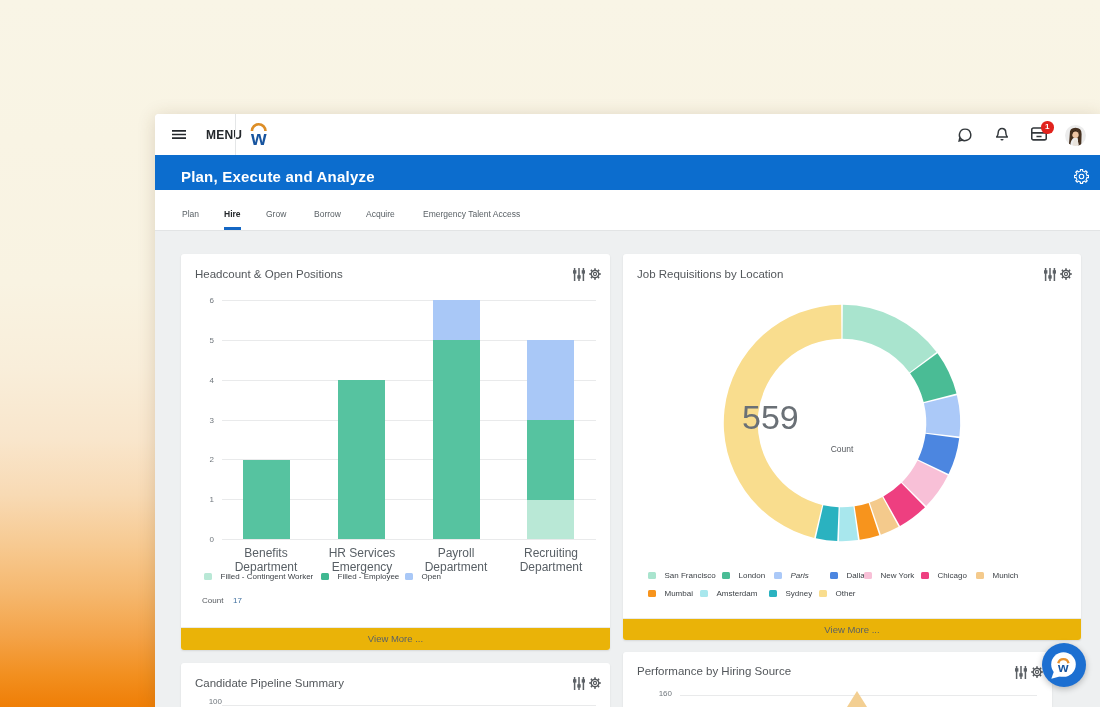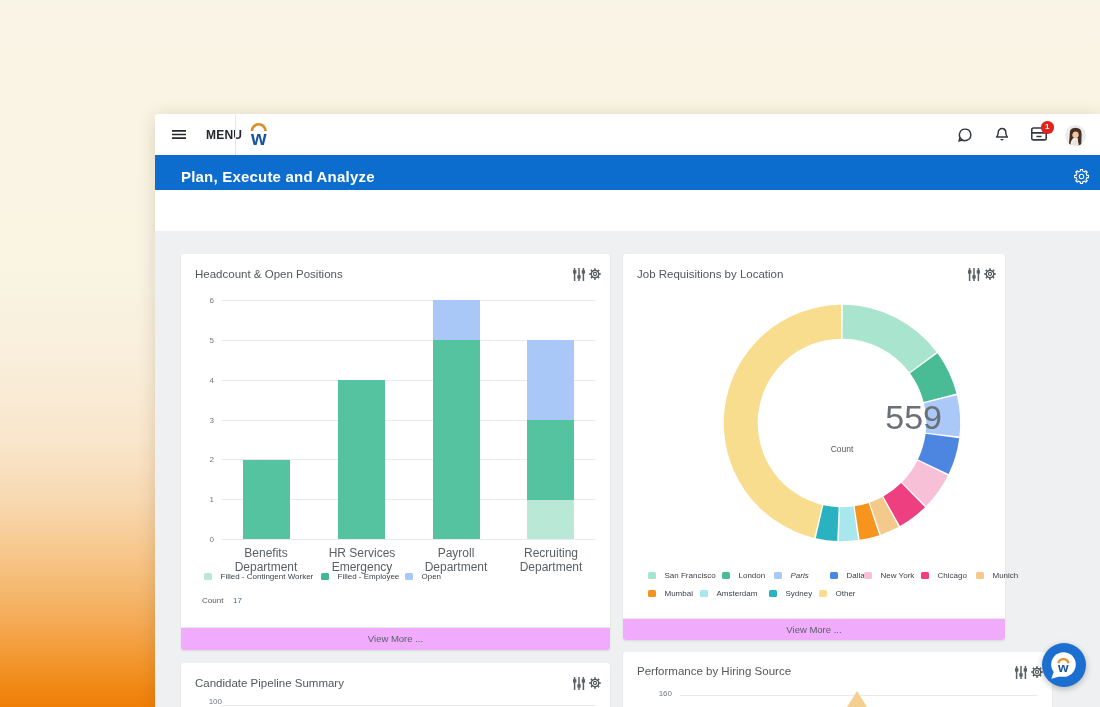--- a/index.html
+++ b/index.html
@@ -39,21 +39,21 @@
 .card { position:absolute; background:#fff; border-radius:3px; box-shadow:0 1px 2px rgba(0,0,0,.1); }
 .ctitle { position:absolute; left:14px; top:14px; font-size:11.5px; color:#53575b; }
 .cicons { position:absolute; right:9px; top:14px; display:flex; gap:4px; }
 .axlabel { position:absolute; font-size:8px; color:#70777d; }
 .gline { position:absolute; height:1px; background:#e9eaeb; }
 .bar { position:absolute; }
 .xlab { position:absolute; font-size:12px; color:#585f65; text-align:center; }
 .leg { position:absolute; display:flex; align-items:center; }
 .lsq { width:7.5px; height:7.5px; border-radius:1.5px; margin-right:9px; flex:none; }
 .ltxt { font-size:8px; color:#3a3f44; white-space:nowrap; }
-.vmore { position:absolute; left:0; right:0; bottom:0; height:24px; background:#f0abfc; border-top:1px solid #e8eaeb; text-align:center; font-size:9.5px; color:#5a6166; line-height:23px; border-radius:0 0 3px 3px; }
+.vmore { position:absolute; left:0; right:0; bottom:0; height:24px; background:#eab308; border-top:1px solid #e8eaeb; text-align:center; font-size:9.5px; color:#5a6166; line-height:23px; border-radius:0 0 3px 3px; }
 </style>
 </head>
 <body>
 <div class="window">
 
   <div class="hdr">
     <div class="menu">
       <svg width="14" height="9" viewBox="0 0 14 9">
           <g stroke="#24282c" stroke-width="1.7">
             <line x1="0" y1="0.85" x2="14" y2="0.85"></line>
@@ -104,20 +104,29 @@
   <div class="banner">
     <div class="btitle">Plan, Execute and Analyze</div>
     <div class="bgear">
       <svg width="15" height="15" viewBox="0 0 16 16">
           <path d="M7.03 2.18 L6.75 0.50 A7.6 7.6 0 0 1 9.25 0.50 L8.97 2.18 A5.9 5.9 0 0 1 11.43 3.20 L12.42 1.82 A7.6 7.6 0 0 1 14.18 3.58 L12.80 4.57 A5.9 5.9 0 0 1 13.82 7.03 L15.50 6.75 A7.6 7.6 0 0 1 15.50 9.25 L13.82 8.97 A5.9 5.9 0 0 1 12.80 11.43 L14.18 12.42 A7.6 7.6 0 0 1 12.42 14.18 L11.43 12.80 A5.9 5.9 0 0 1 8.97 13.82 L9.25 15.50 A7.6 7.6 0 0 1 6.75 15.50 L7.03 13.82 A5.9 5.9 0 0 1 4.57 12.80 L3.58 14.18 A7.6 7.6 0 0 1 1.82 12.42 L3.20 11.43 A5.9 5.9 0 0 1 2.18 8.97 L0.50 9.25 A7.6 7.6 0 0 1 0.50 6.75 L2.18 7.03 A5.9 5.9 0 0 1 3.20 4.57 L1.82 3.58 A7.6 7.6 0 0 1 3.58 1.82 L4.57 3.20 A5.9 5.9 0 0 1 7.03 2.18 Z" fill="none" stroke="#fff" stroke-width="1.15" stroke-linejoin="round"></path>
           <circle cx="8" cy="8" r="2.4" fill="none" stroke="#fff" stroke-width="1.15"></circle>
         </svg>
     </div>
   </div>
 
+  <div class="tabs">
+    <span class="tab" style="left:27px;">Plan</span>
+    <span class="tab active" style="left:69px;">Hire</span>
+    <span class="tab" style="left:111px;">Grow</span>
+    <span class="tab" style="left:159px;">Borrow</span>
+    <span class="tab" style="left:211px;">Acquire</span>
+    <span class="tab" style="left:268px;">Emergency Talent Access</span>
+    <div class="tabline"></div>
+  </div>
 
   <div class="content"></div>
 </div>
 
 <div class="card" id="card1" style="left:181px; top:254px; width:429px; height:396px;">
   <div class="ctitle">Headcount &amp; Open Positions</div>
   <div class="cicons">
     <svg width="12" height="13" viewBox="0 0 12 13">
         <g stroke="#5c6166" stroke-width="1.5">
           <line x1="1.6" y1="0" x2="1.6" y2="13"></line>
@@ -173,21 +182,21 @@
     </div>
   <div class="leg" style="left:224px; top:318px;">
       <span class="lsq" style="background:#a9c8f7;"></span>
       <span class="ltxt">Open</span>
     </div>
 
   <div style="position:absolute; left:21px; top:342px; font-size:8px; color:#55595e;">Count</div>
   <div style="position:absolute; left:52px; top:342px; font-size:8px; color:#40709f;">17</div>
   <div class="vmore" style="height:23px; line-height:22px;">View More ...</div>
 </div>
-<div class="card" id="card2" style="left:623px; top:254px; width:382px; height:386px;">
+<div class="card" id="card2" style="left:623px; top:254px; width:458px; height:386px;">
   <div class="ctitle">Job Requisitions by Location</div>
   <div class="cicons">
     <svg width="12" height="13" viewBox="0 0 12 13">
         <g stroke="#5c6166" stroke-width="1.5">
           <line x1="1.6" y1="0" x2="1.6" y2="13"></line>
           <line x1="6" y1="0" x2="6" y2="13"></line>
           <line x1="10.4" y1="0" x2="10.4" y2="13"></line>
         </g>
         <rect x="0" y="2.2" width="3.4" height="3.4" fill="#5c6166"></rect>
         <rect x="8.7" y="2.2" width="3.4" height="3.4" fill="#5c6166"></rect>
@@ -204,21 +213,21 @@
 <path d="M333.89 141.21 A118.2 118.2 0 0 1 336.42 182.59 L302.74 178.69 A84.3 84.3 0 0 0 300.94 149.18 Z" fill="#abc9f8"></path>
 <path d="M336.22 184.22 A118.2 118.2 0 0 1 325.60 220.07 L295.02 205.42 A84.3 84.3 0 0 0 302.60 179.86 Z" fill="#4c86e0"></path>
 <path d="M324.87 221.56 A118.2 118.2 0 0 1 303.16 251.99 L279.02 228.19 A84.3 84.3 0 0 0 294.51 206.48 Z" fill="#f8c0d7"></path>
 <path d="M301.99 253.16 A118.2 118.2 0 0 1 277.02 271.98 L260.38 242.44 A84.3 84.3 0 0 0 278.19 229.02 Z" fill="#ee3f80"></path>
 <path d="M275.58 272.78 A118.2 118.2 0 0 1 257.87 280.63 L246.72 248.61 A84.3 84.3 0 0 0 259.35 243.01 Z" fill="#f4ca8c"></path>
 <path d="M256.31 281.16 A118.2 118.2 0 0 1 236.68 285.87 L231.61 252.35 A84.3 84.3 0 0 0 245.61 248.99 Z" fill="#f7941d"></path>
 <path d="M235.04 286.11 A118.2 118.2 0 0 1 215.91 287.16 L216.79 253.27 A84.3 84.3 0 0 0 230.44 252.52 Z" fill="#a8e7ed"></path>
 <path d="M214.26 287.10 A118.2 118.2 0 0 1 192.81 284.26 L200.32 251.21 A84.3 84.3 0 0 0 215.62 253.23 Z" fill="#2ab2c0"></path>
 <path d="M191.21 283.89 A118.2 118.2 0 0 1 218.17 50.80 L218.41 84.70 A84.3 84.3 0 0 0 199.18 250.94 Z" fill="#f9dd8e"></path>
   </svg>
-  <div style="position:absolute; left:119px; top:146px; width:200px; text-align:right; font-size:34px; line-height:1; color:#6a7076;">559</div>
+  <div style="position:absolute; left:119px; top:146px; width:200px; text-align:left; font-size:34px; line-height:1; color:#6a7076;">559</div>
   <div style="position:absolute; left:119px; top:190px; width:200px; text-align:center; font-size:8.5px; color:#55595e;">Count</div>
 
   <div class="leg" style="left:25px; top:317px;">
       <span class="lsq" style="background:#a9e4ce;"></span>
       <span class="ltxt">San Francisco</span>
     </div>
   <div class="leg" style="left:99px; top:317px;">
       <span class="lsq" style="background:#4abc95;"></span>
       <span class="ltxt">London</span>
     </div>

